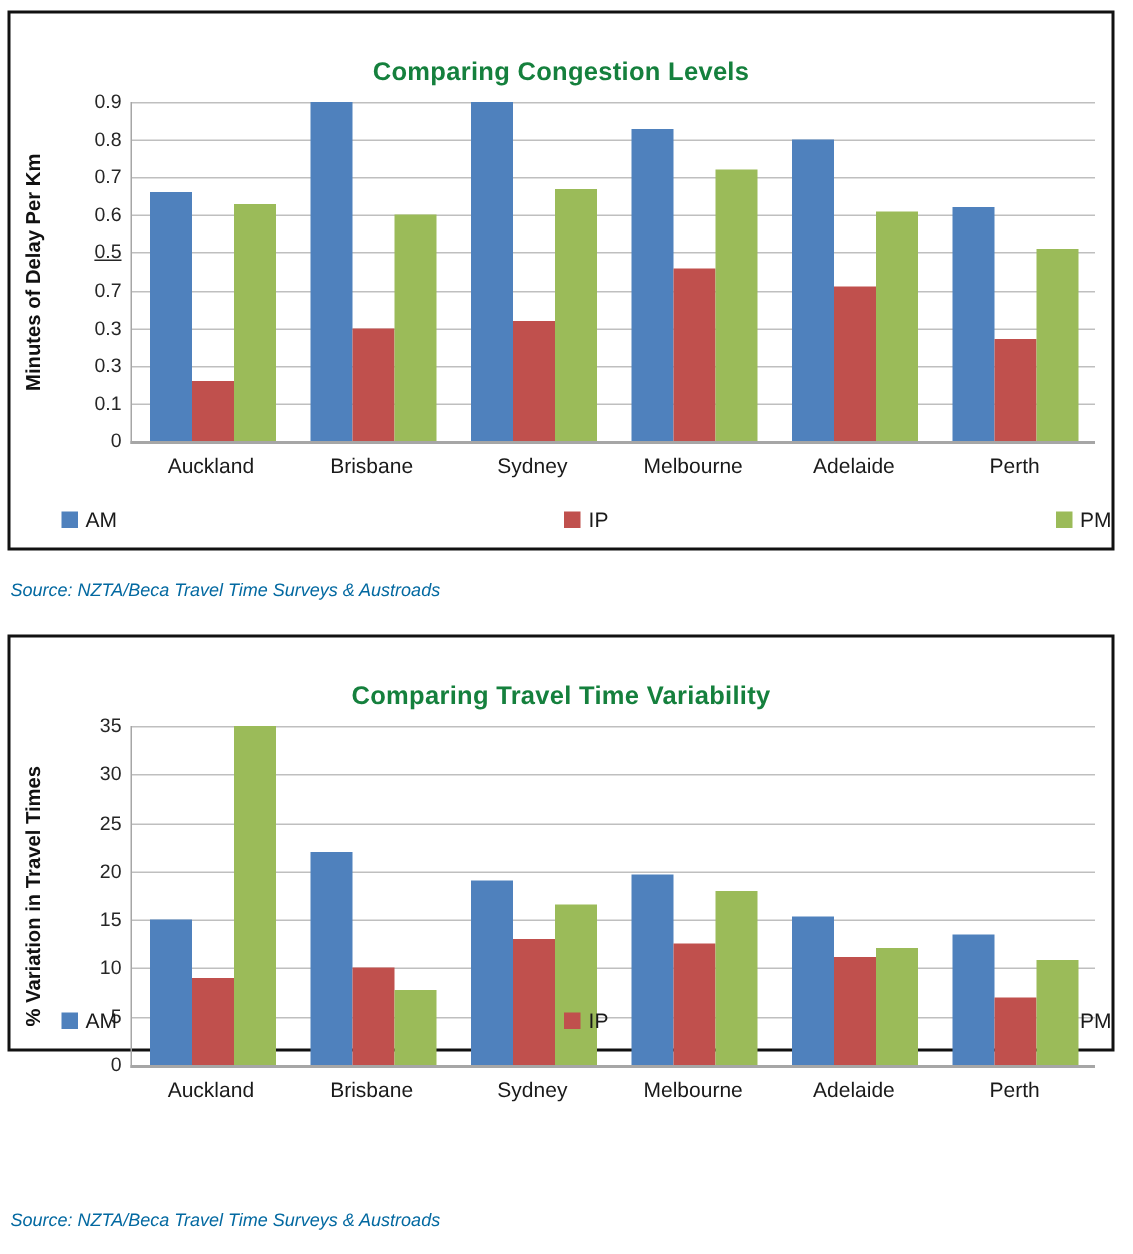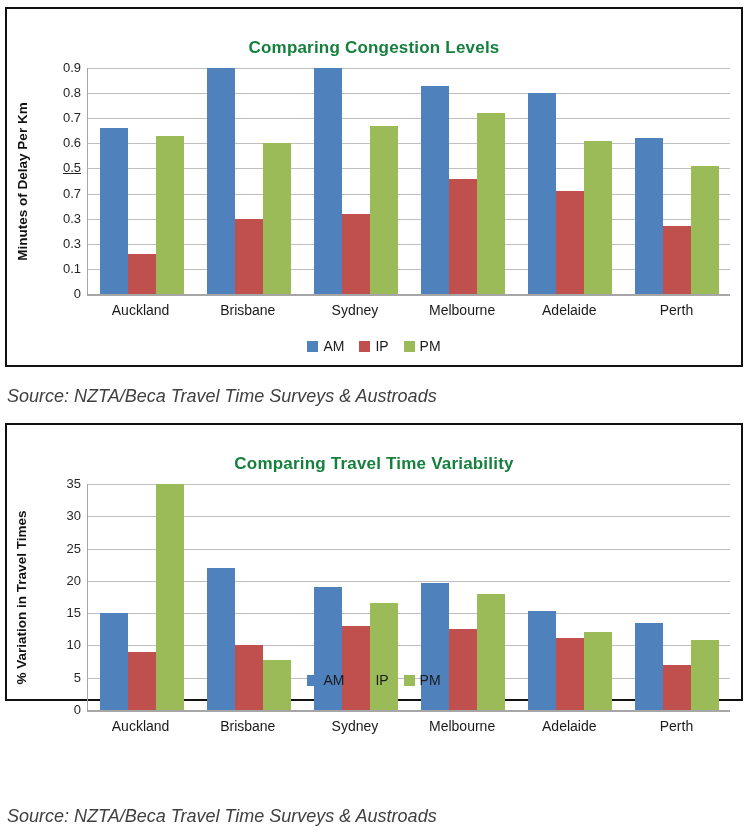--- a/index.html
+++ b/index.html
@@ -35,26 +35,26 @@
     display:flex;align-items:center;justify-content:center;
   }
   .yaxis-title span{
     transform:rotate(-90deg);white-space:nowrap;font-weight:bold;
     font-size:13.5px;color:#111111;
   }
   .xlabels{position:absolute;left:80px;right:11px;top:293px;display:flex;}
   .xlabel{flex:1 1 0;text-align:center;font-size:14px;color:#1a1a1a;}
   .legend{
     position:absolute;left:0;right:0;bottom:11px;display:flex;
-    justify-content:center;align-items:center;gap:15px;
+    justify-content:space-between;align-items:center;gap:15px;padding-left:34px;
   }
   .legend-item{display:flex;align-items:center;gap:5px;font-size:14px;color:#1a1a1a;}
   .swatch{width:11px;height:11px;display:inline-block;}
   .source{
-    position:absolute;left:7px;font-style:italic;font-size:18px;color:#404040;
+    position:absolute;left:7px;font-style:italic;font-size:12px;color:#0369a1;
   }
   #source1{top:386px;}
   #source2{top:806px;}
 </style>
 </head>
 <body>
 
 <div class="panel" id="panel1">
   <div class="chart-title">Comparing Congestion Levels</div>
   <div class="yaxis-title">

